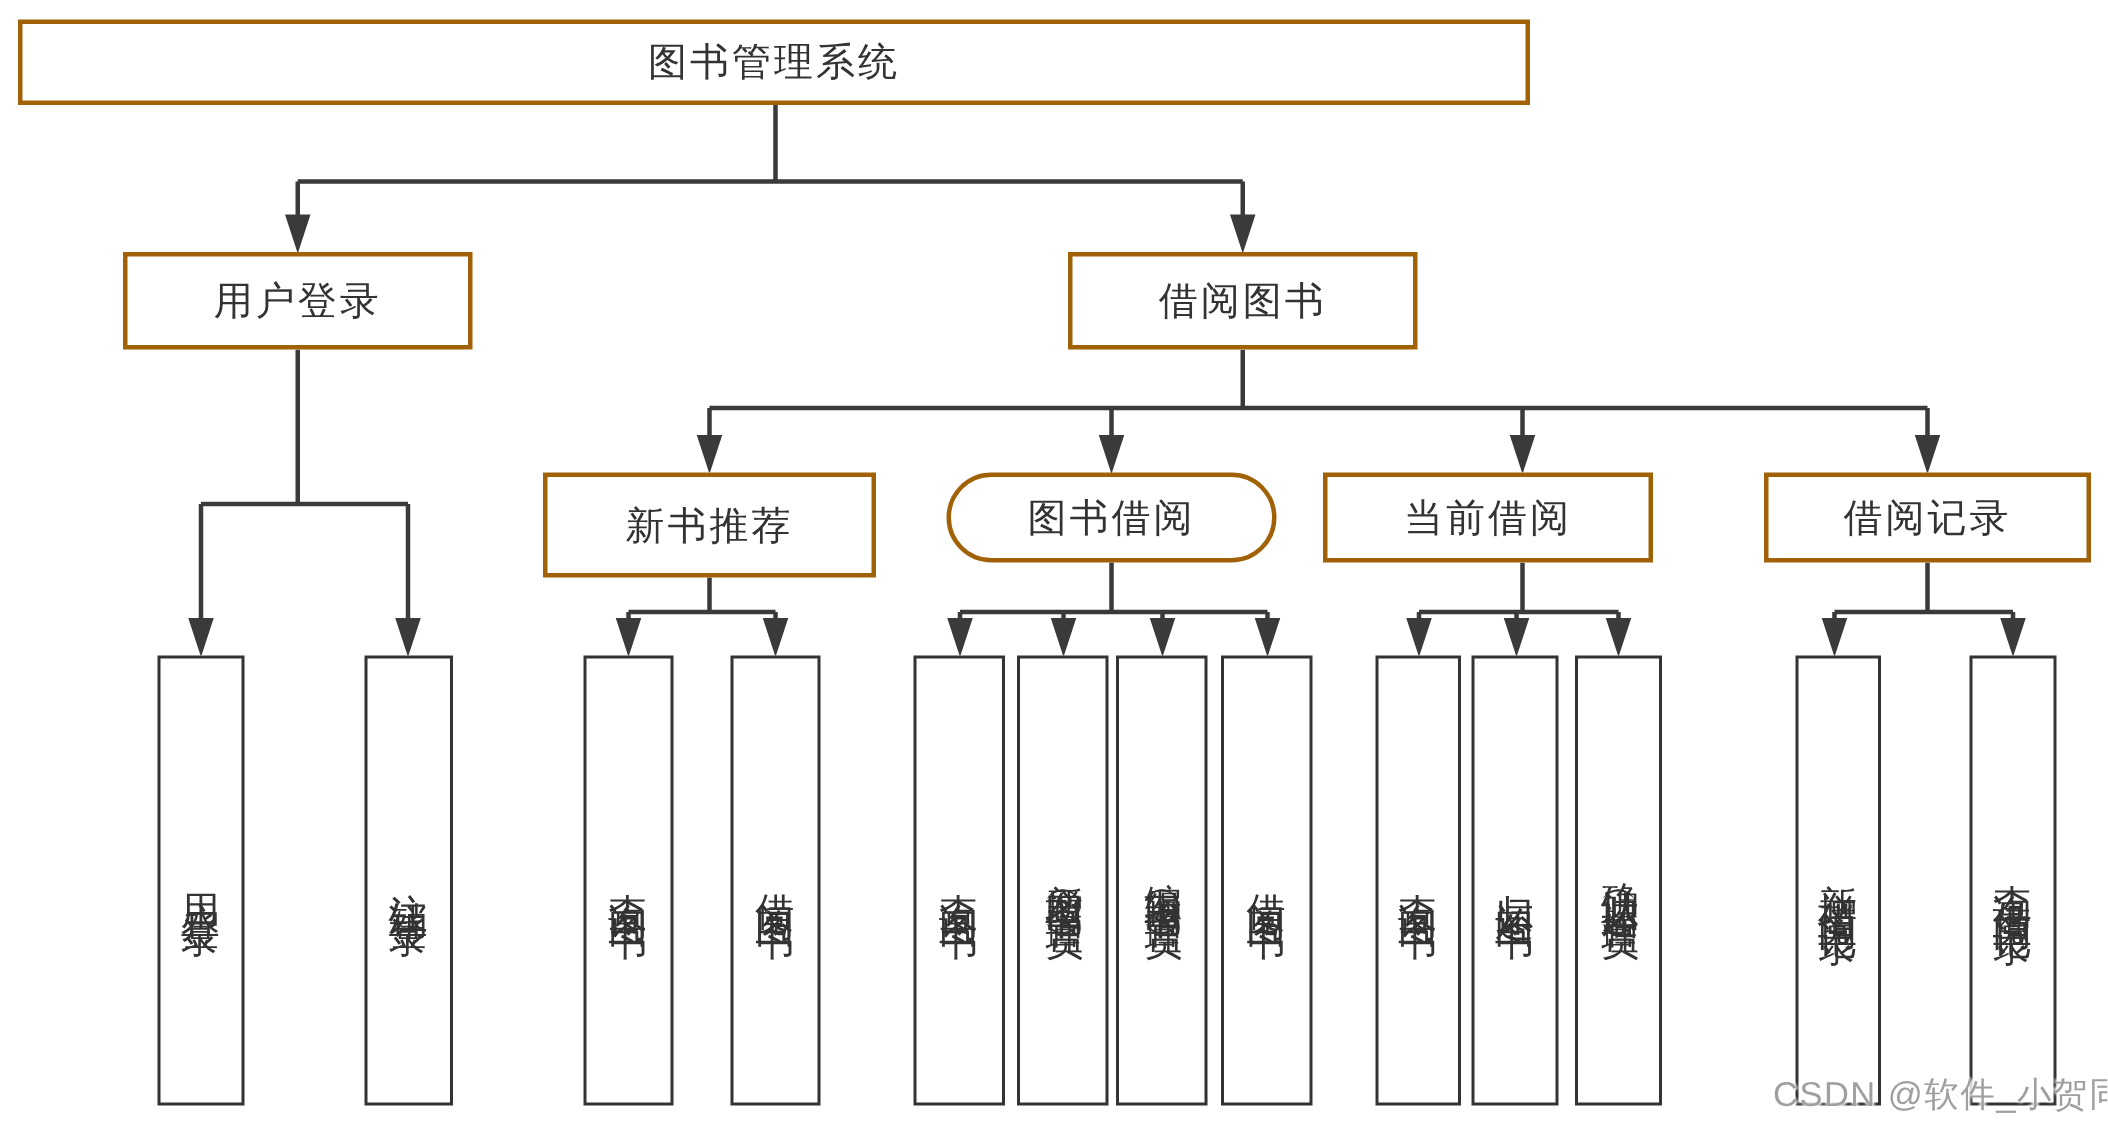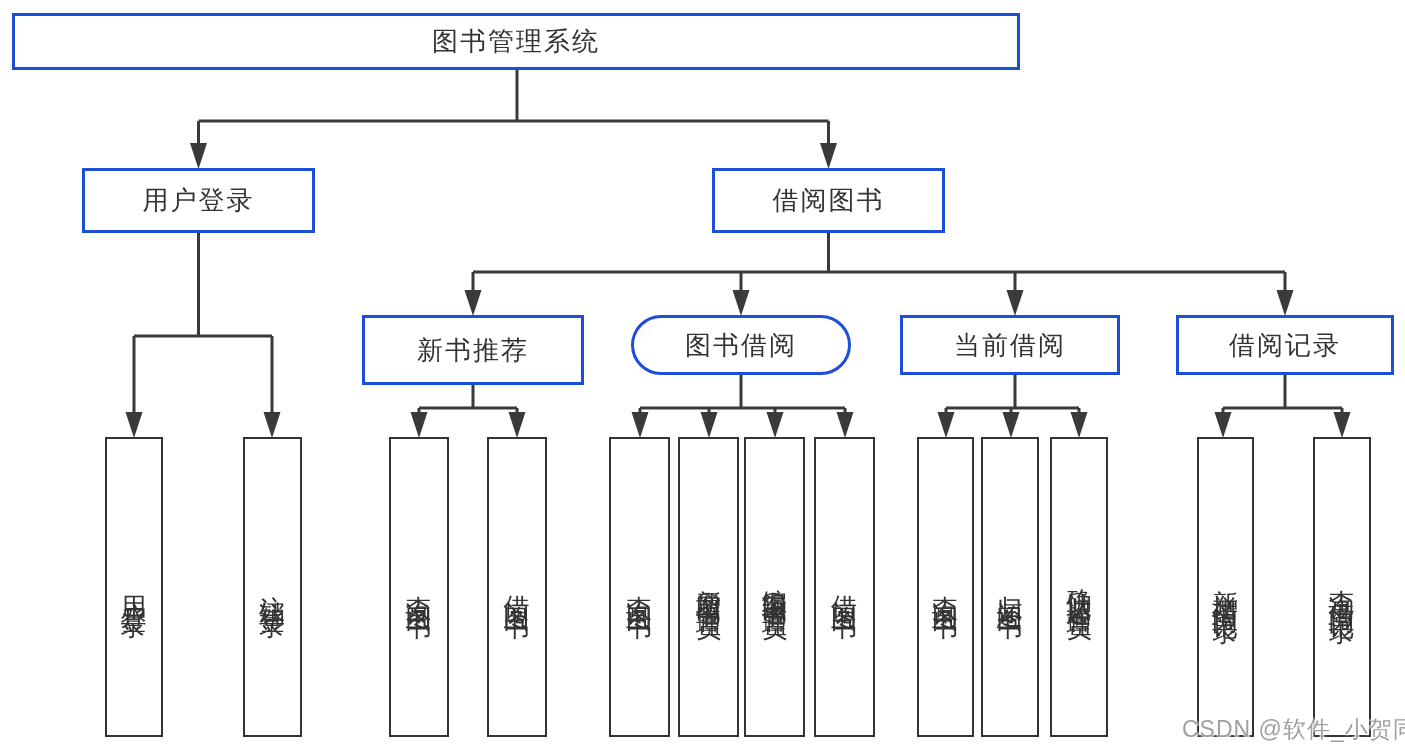--- a/index.html
+++ b/index.html
@@ -5,35 +5,35 @@
   html,body{margin:0;padding:0;background:#fff;}
   body{font-family:"Liberation Sans","DejaVu Sans",sans-serif;}
   #canvas{position:relative;width:1405px;height:747px;background:#ffffff;overflow:hidden;}
   #connectors{position:absolute;left:0;top:0;width:1405px;height:747px;}
 
   .hbox,.vbox{
     position:absolute;background:#ffffff;box-sizing:border-box;
     display:flex;align-items:center;justify-content:center;
     color:#333333;
   }
-  .hbox{border:3px solid #1d4ed8;}
+  .hbox{border:3px solid #a16207;}
   .vbox{border:2.5px solid #333333;top:437px;height:300px;}
   .hbox .lbl{font-size:26px;letter-spacing:2px;white-space:nowrap;}
   .vbox .lbl{
     writing-mode:vertical-rl;text-orientation:mixed;
     font-size:26px;letter-spacing:6px;line-height:1;white-space:nowrap;
   }
   .vbox .lbl.tight{letter-spacing:4px;font-size:25px;}
 
   #root{left:12px;top:13px;width:1008px;height:57px;}
   #n-user-login{left:82px;top:168px;width:233px;height:65px;}
   #n-book-mgmt{left:712px;top:168px;width:233px;height:65px;}
   #n-new-book{left:362px;top:315px;width:222px;height:70px;}
   #n-borrowing{left:631px;top:315px;width:220px;height:60px;border-radius:30px;}
-  #n-current{left:900px;top:315px;width:220px;height:60px;}
+  #n-current{left:882px;top:315px;width:220px;height:60px;}
   #n-records{left:1176px;top:315px;width:218px;height:60px;}
 
   #v-ul-login{left:105px;width:58px;}
   #v-ul-logout{left:243px;width:59px;}
   #v-nb-query{left:389px;width:60px;}
   #v-nb-borrow{left:487px;width:60px;}
   #v-bb-query{left:609px;width:61px;}
   #v-bb-add{left:678px;width:61px;}
   #v-bb-edit{left:744px;width:61px;}
   #v-bb-borrow{left:814px;width:61px;}

